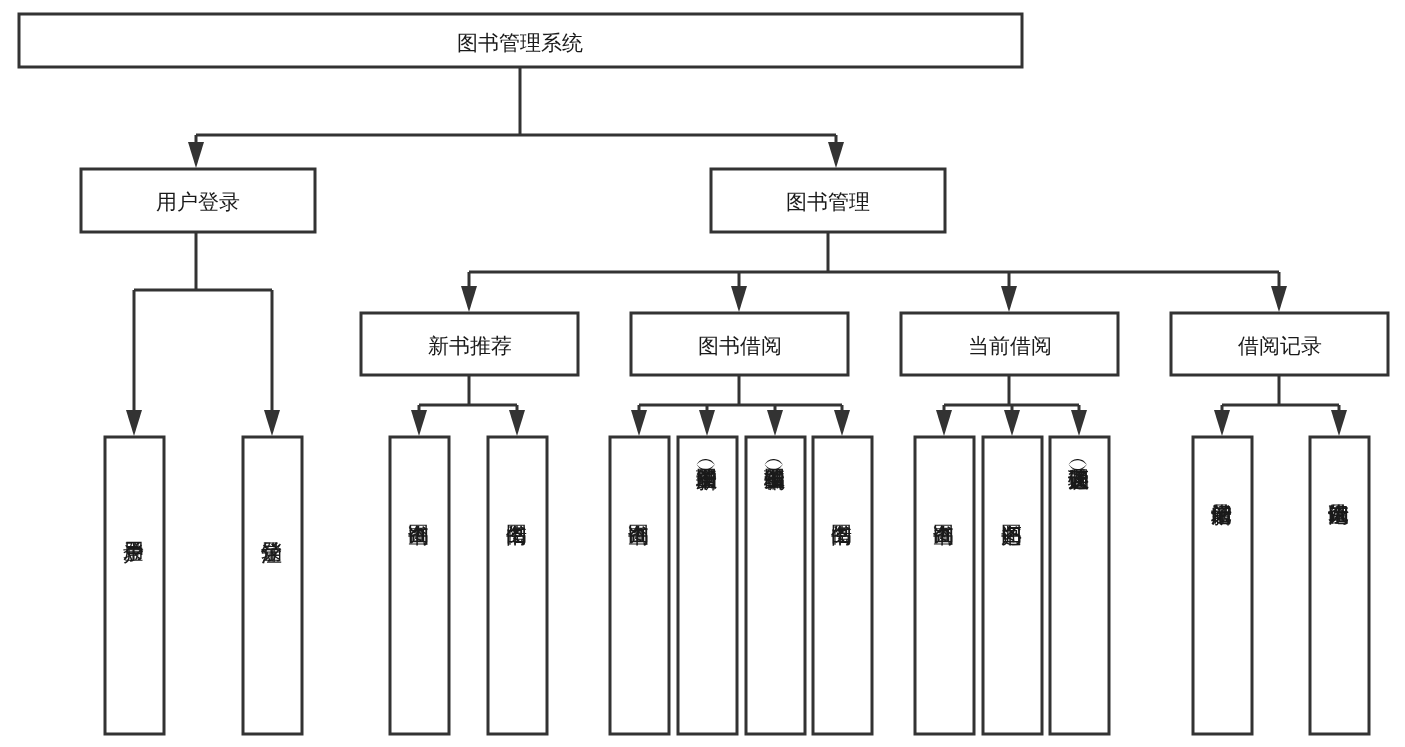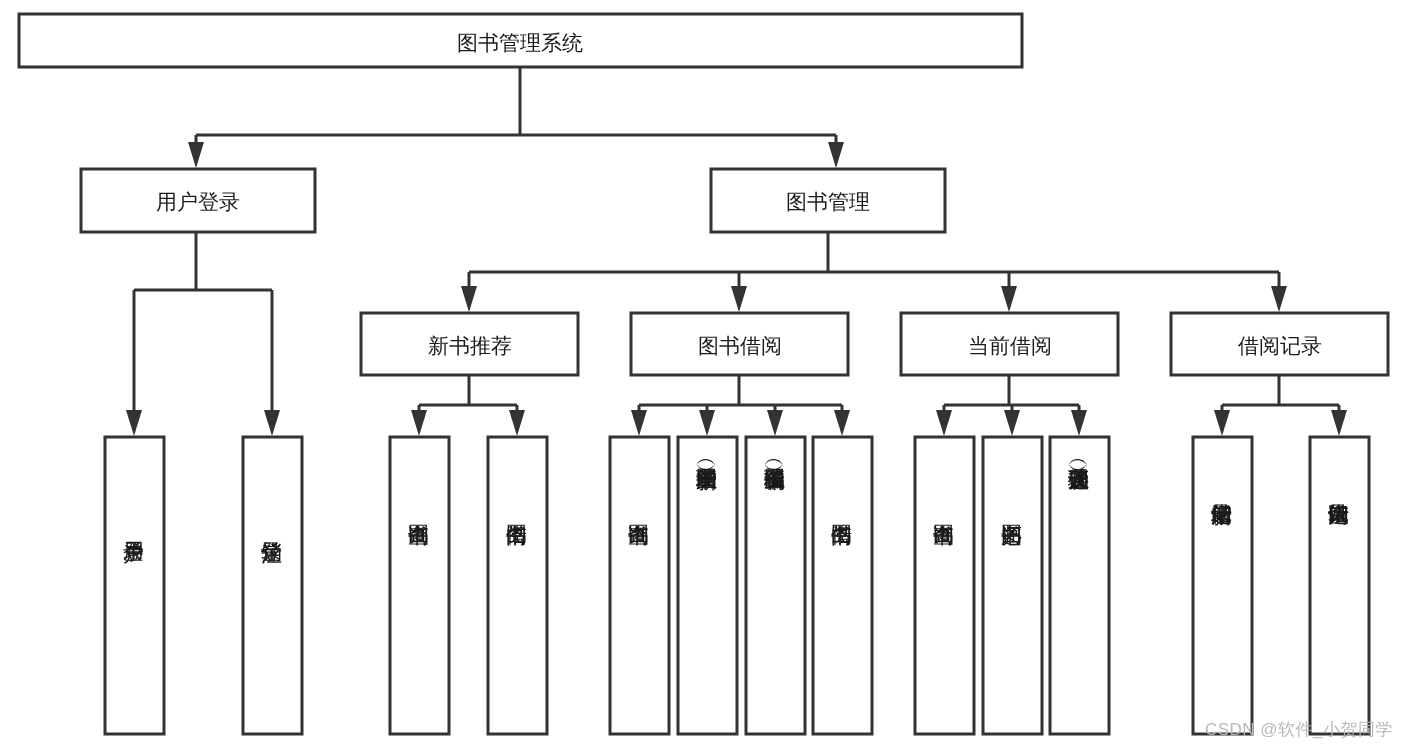--- a/index.html
+++ b/index.html
@@ -229,15 +229,14 @@
       <text class="node-label-vertical" x="1222" y="487" writing-mode="tb">新增借阅记录</text>
     </g>
 
     <g>
       <rect class="node-box" x="1310" y="437" width="59" height="297"></rect>
       <text class="node-label-vertical" x="1339" y="487" writing-mode="tb">查询借阅记录</text>
     </g>
 
   </svg>
 
-  <div class="watermark">CSDN @软件_小贺同学</div>
 
 </div>
 
 </body></html>

